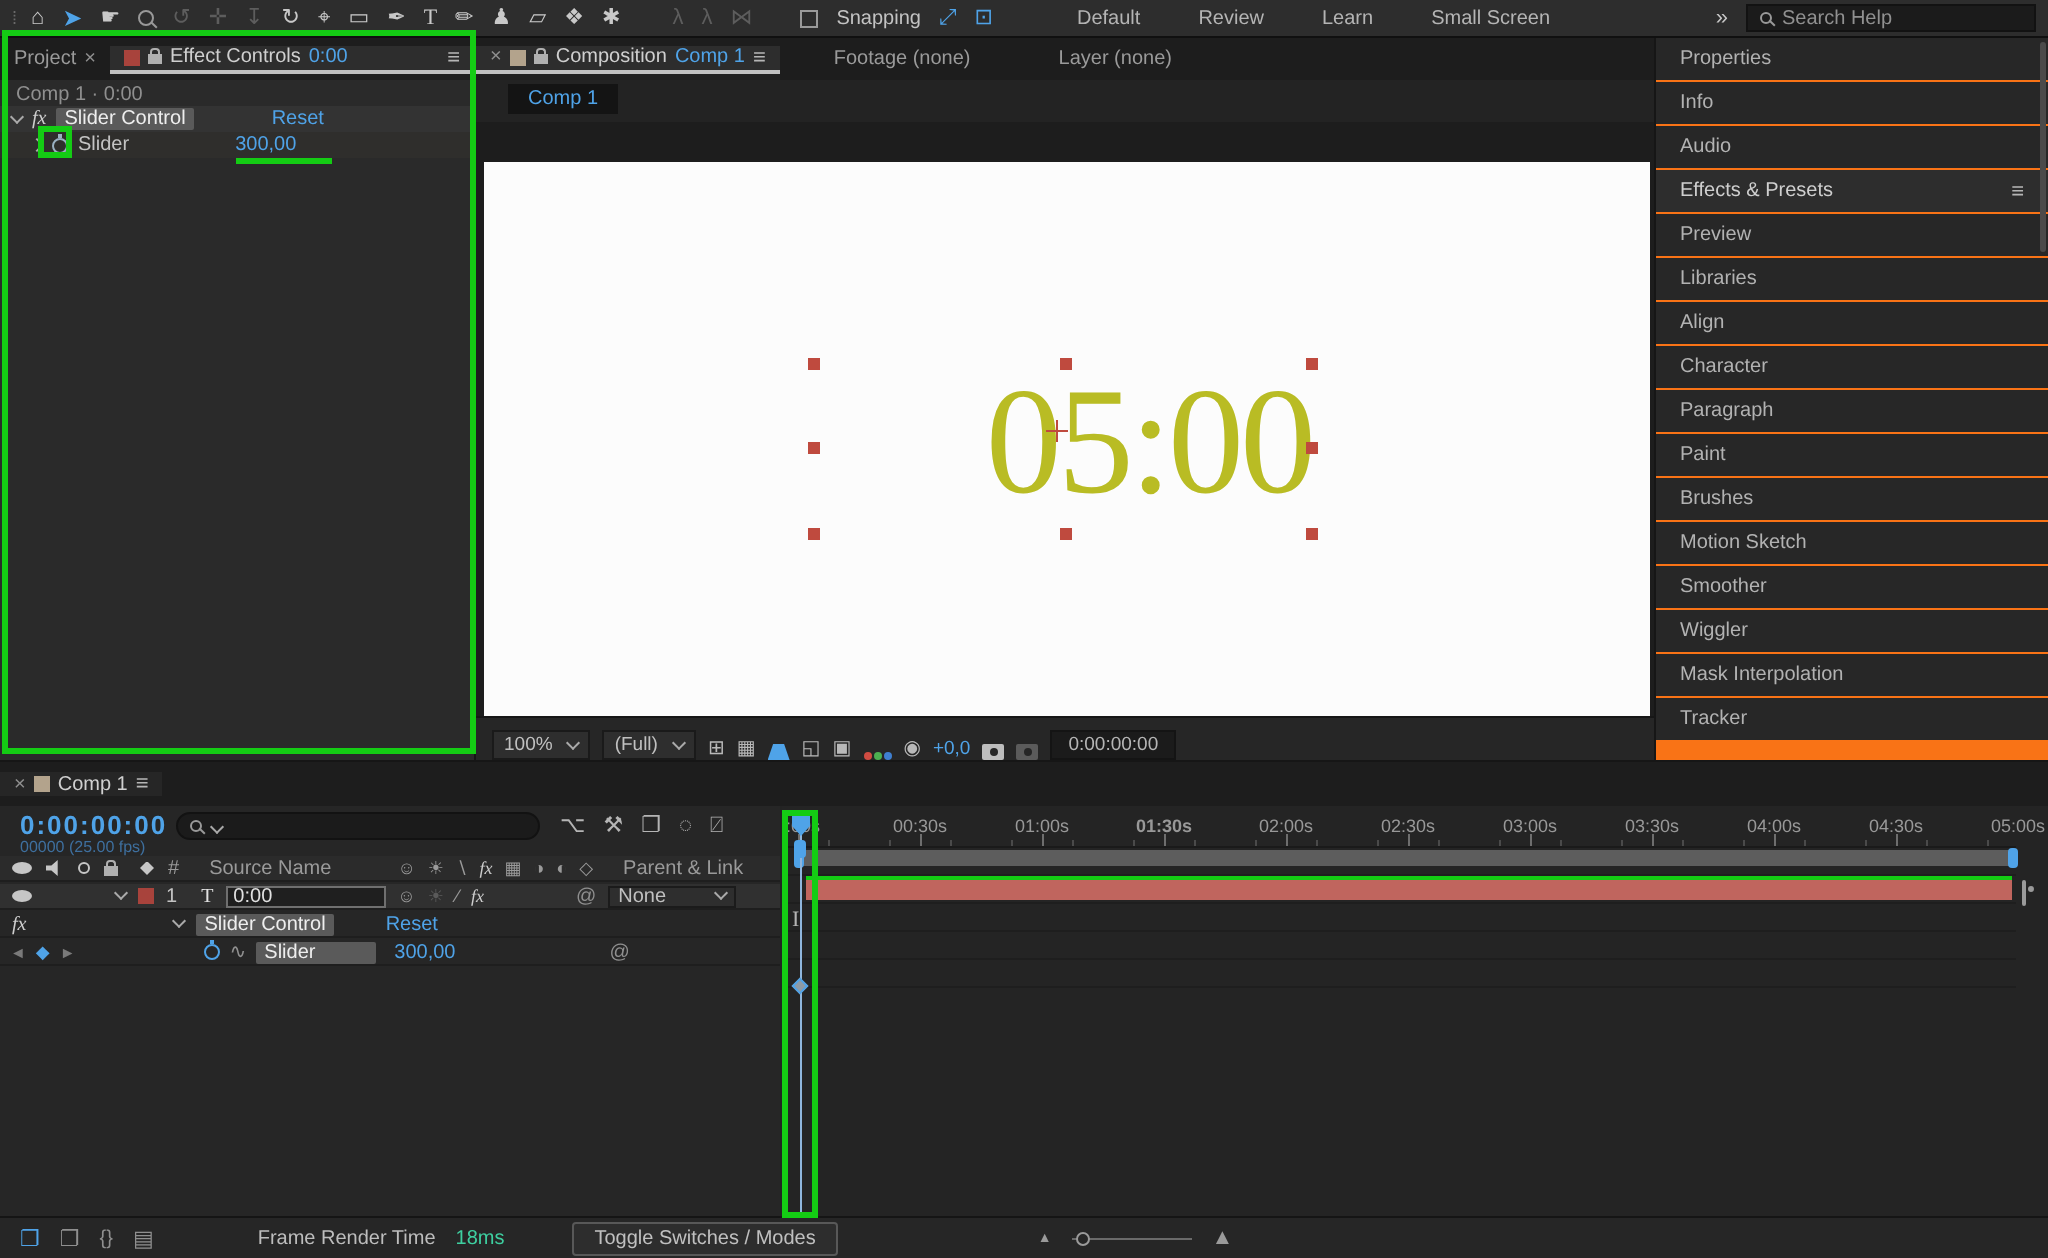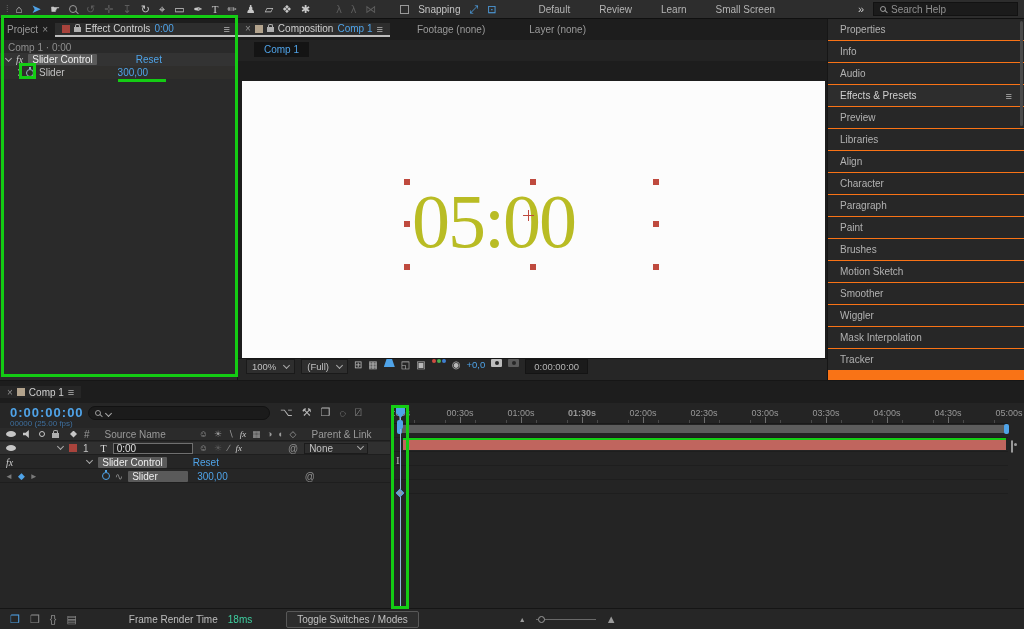--- a/index.html
+++ b/index.html
@@ -48,27 +48,27 @@
   .fxtxt { font-style:italic; font-family:"Liberation Serif",serif; color:#cdcdcd; }
   .stw { width:8px; height:8px; border:1px solid currentColor; border-radius:50%; position:relative; display:inline-block; flex:none;}
   .stw::before { content:""; position:absolute; top:-3px; left:2px; width:2px; height:2px; background:currentColor; }
 
   
   #comp-panel { left:238px; top:19px; width:589px; height:361px; background:#232323; }
   #viewer { position:absolute; left:0; top:42px; width:589px; height:312px; background:#1d1d1d; }
   #canvas { position:absolute; left:4px; top:20px; width:583px; height:290px; background:#fcfcfc; }
   #comp-text { position:absolute; left:170px; top:96px; width:244px; height:92px;
                font-family:"Liberation Serif", serif; font-size:76px; line-height:88px;
-               color:#b9bc24; text-align:left; letter-spacing:-2px; }
+               color:#b9bc24; text-align:right; letter-spacing:-2px; }
   .hdl { position:absolute; width:6px; height:6px; background:#bf4a3e; }
   .axis { position:absolute; width:11px; height:11px; }
   .axis::before { content:""; position:absolute; left:0; right:0; top:5px; height:1px; background:#bf4a3e; }
   .axis::after  { content:""; position:absolute; top:0; bottom:0; left:5px; width:1px; background:#bf4a3e; }
   #comp-bottom { position:absolute; left:0; bottom:0; width:589px; height:22px; background:#262626;
-                 border-top:1px solid #161616; display:flex; align-items:flex-start; gap:6px; padding:0 8px; font-size:9.5px;}
+                 border-top:1px solid #161616; display:flex; align-items:flex-end; gap:6px; padding:0 8px; font-size:9.5px;}
   .ddl { background:#2e2e2e; border:1px solid #1a1a1a; height:15px; display:flex; align-items:center;
          gap:8px; padding:0 5px; color:#c0c0c0; }
   .cicon { color:#b9b9b9; font-size:10px; }
   .trap { width:11px; height:8px; background:#4fa3e8; clip-path:polygon(25% 0,75% 0,100% 100%,0 100%); }
   .dot { width:4px; height:4px; border-radius:50%; display:inline-block; }
   .cam { width:11px; height:8px; background:#bdbdbd; border-radius:1px; position:relative; display:inline-block;}
   .cam::after{ content:""; position:absolute; left:4px; top:2px; width:4px; height:4px; border-radius:50%; background:#262626;}
   .tc-chip { background:#1b1b1b; border:1px solid #141414; padding:1px 8px; color:#b5b5b5; }
 
   

